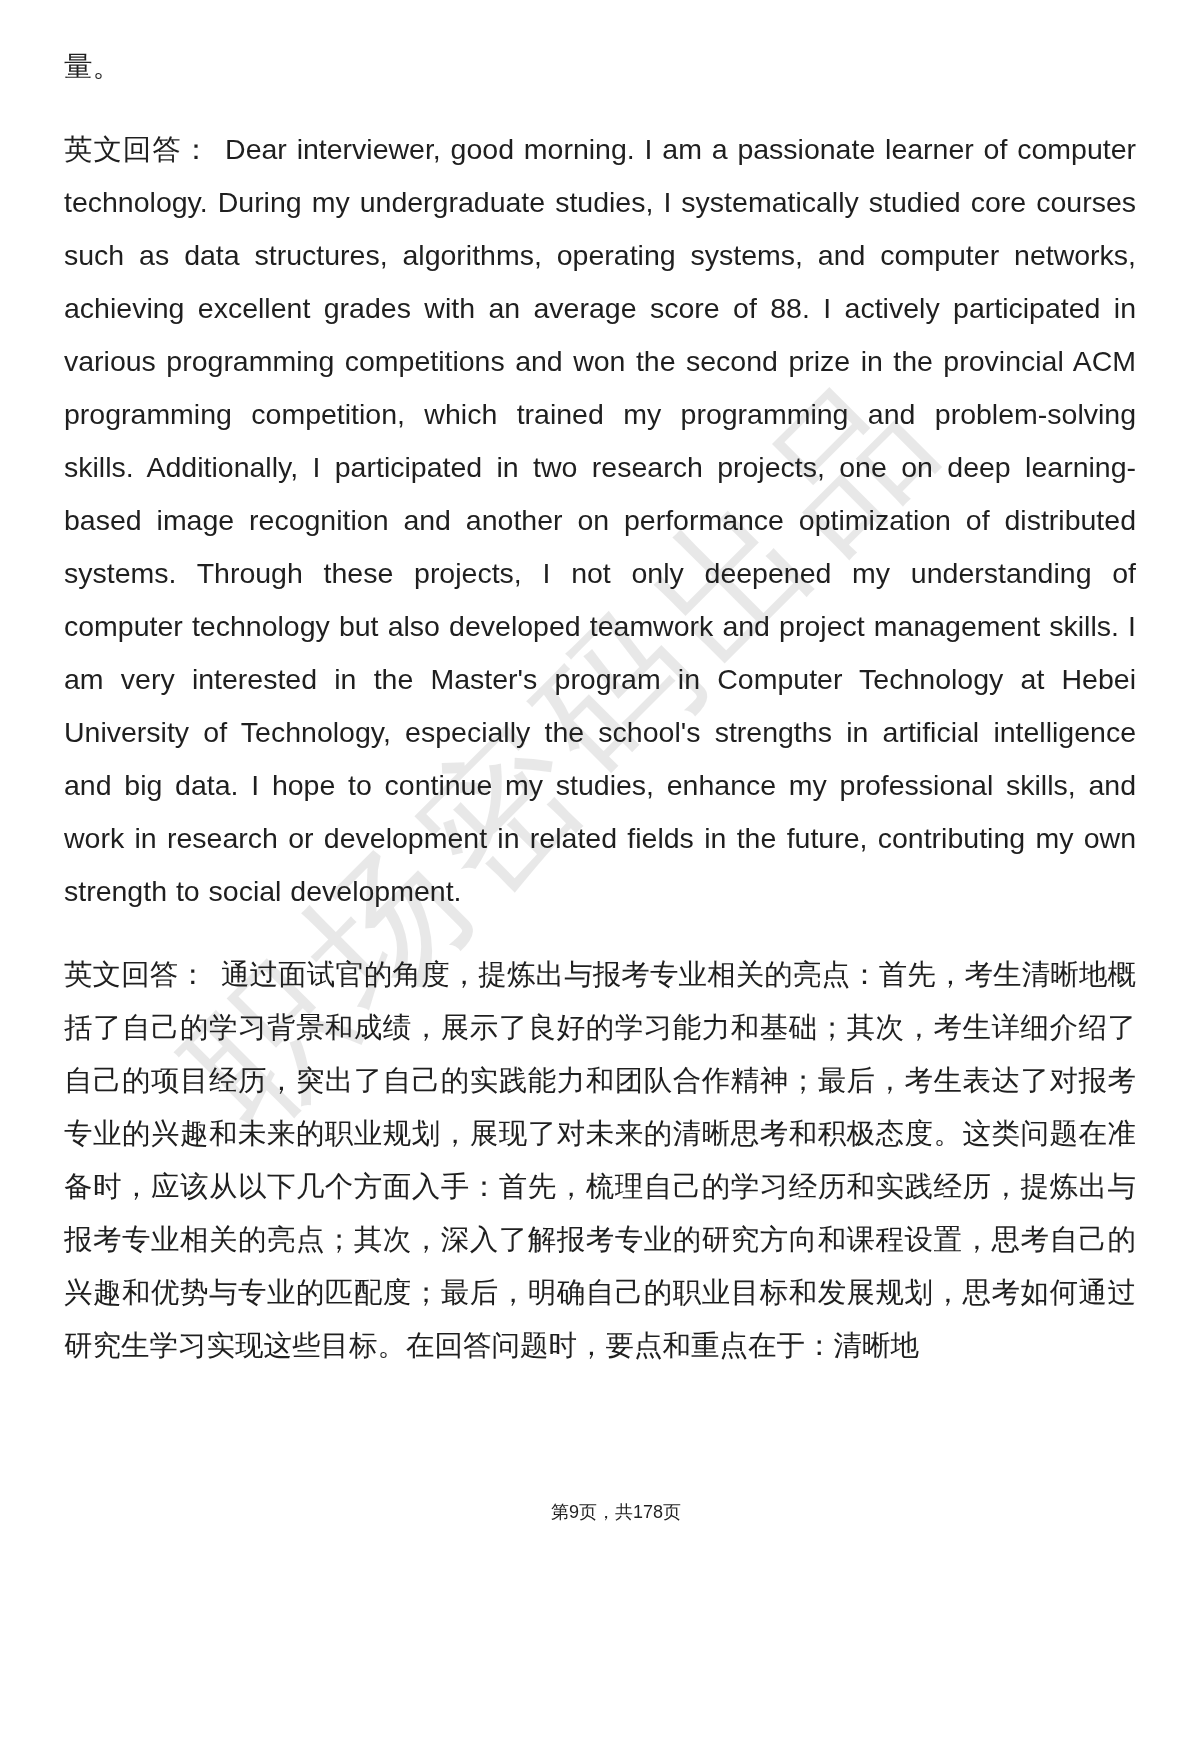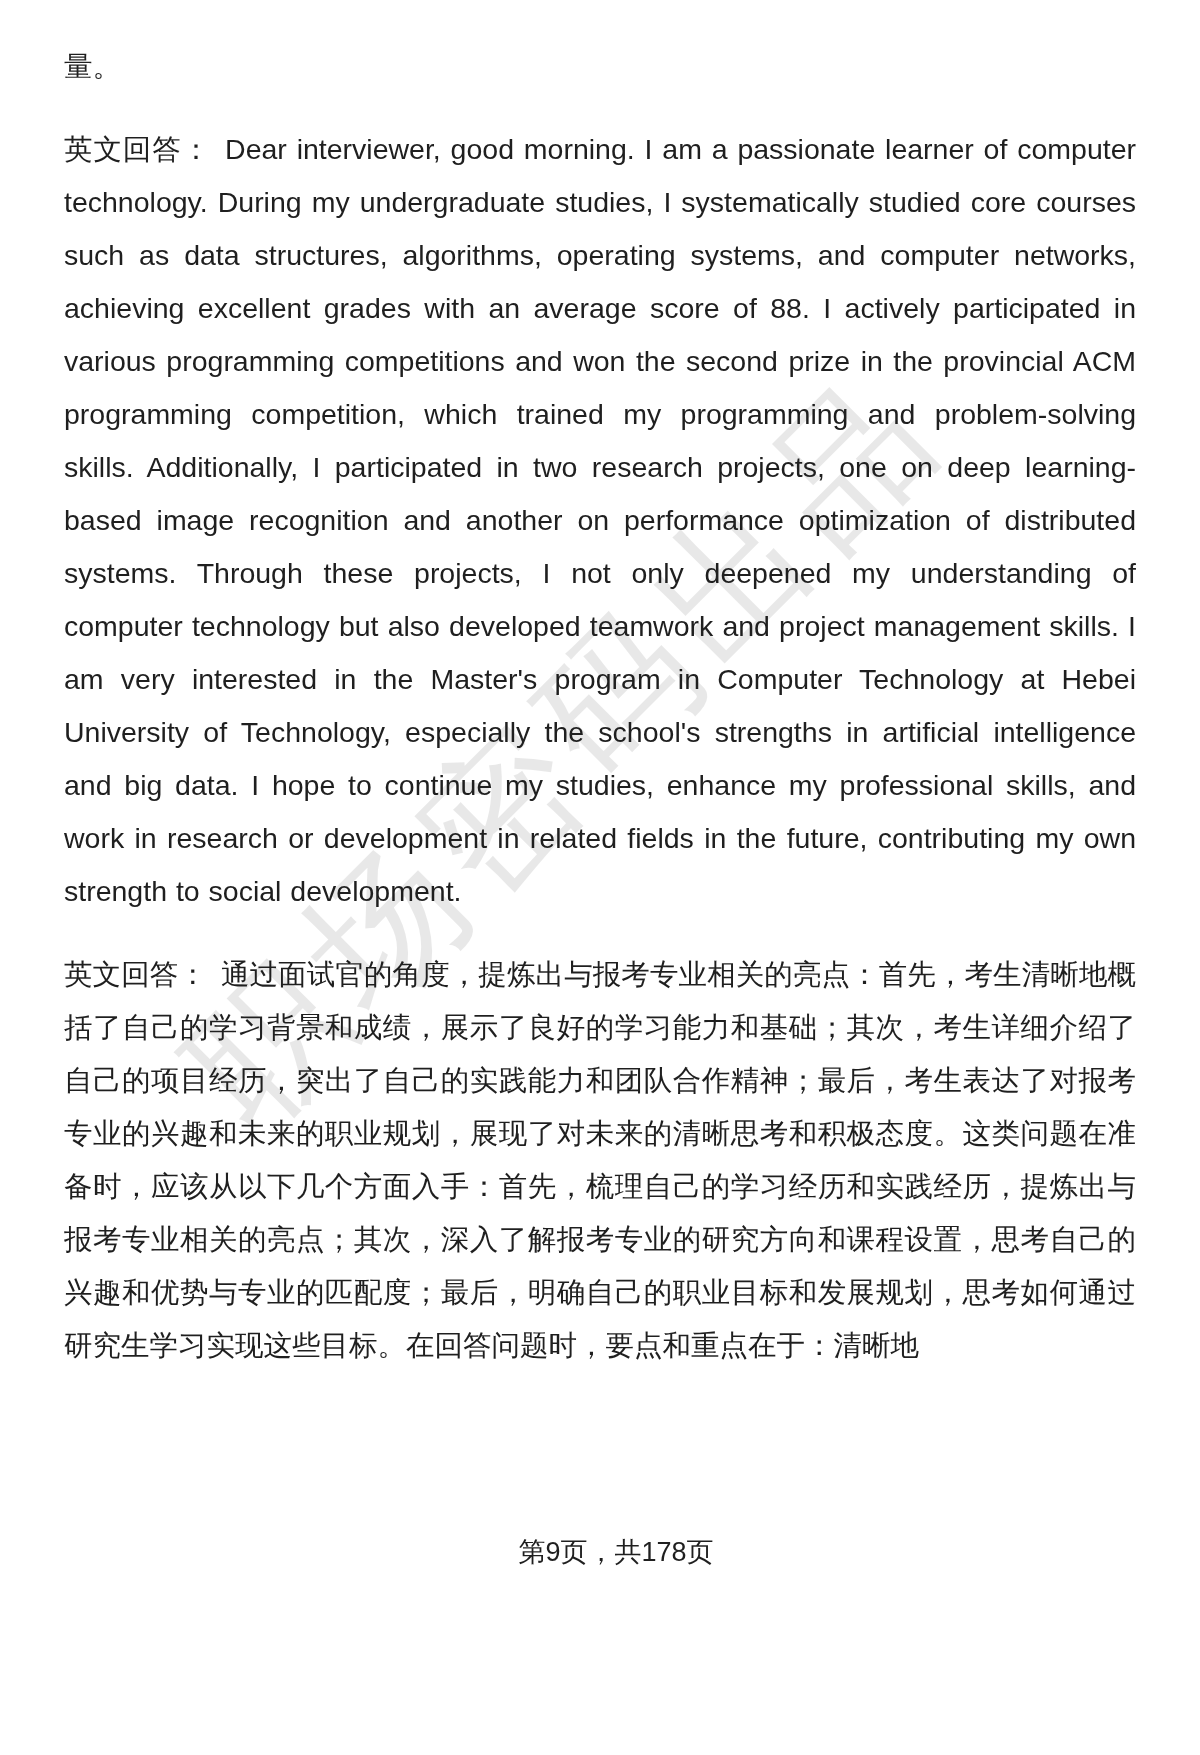--- a/index.html
+++ b/index.html
@@ -47,23 +47,23 @@
   }
   .label {
     margin-right: 14px;
     white-space: nowrap;
     margin-top: 37px;
   }
   .page-footer {
     position: absolute;
     left: 0;
     right: 0;
-    top: 1534px;
+    top: 1500px;
     text-align: center;
-    font-size: 27px;
+    font-size: 18px;
     color: #1f1f1f;
     z-index: 1;
     padding-left: 32px;
   }
 </style>
 </head>
 <body>
 
 <div class="page">
 

